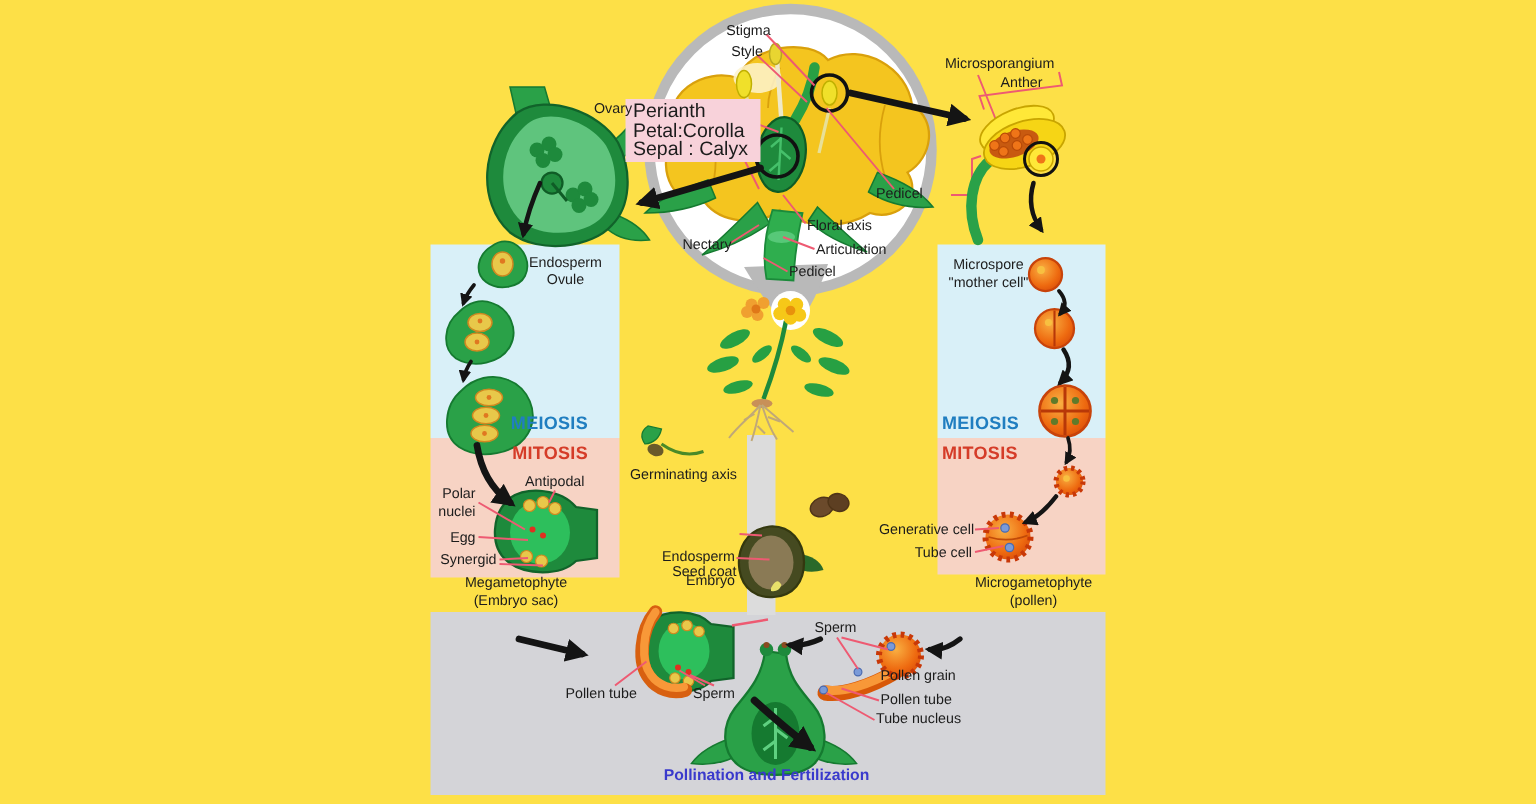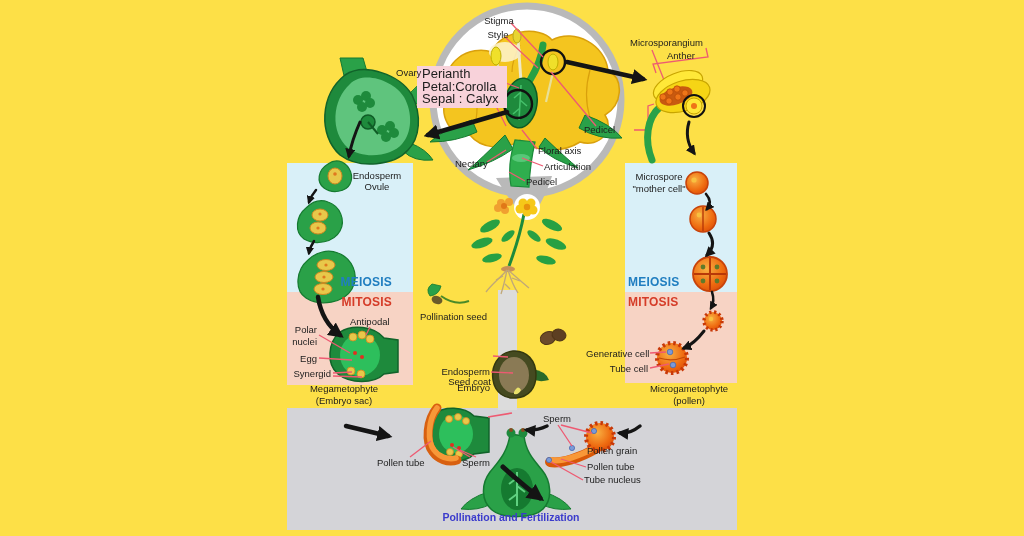--- a/index.html
+++ b/index.html
@@ -340,21 +340,21 @@
   <div class="lbl r" style="left:292px;top:353px;width:25px;">Egg</div>
   <div class="lbl r" style="left:290px;top:368px;width:41px;">Synergid</div>
   <div class="lbl c" style="left:300px;top:383px;width:88px;">Megametophyte</div>
   <div class="lbl c" style="left:300px;top:395px;width:88px;">(Embryo sac)</div>
 
   <div class="lbl r" style="left:586px;top:348px;width:62px;">Generative cell</div>
   <div class="lbl r" style="left:600px;top:363px;width:48px;">Tube cell</div>
   <div class="lbl c" style="left:644px;top:383px;width:90px;">Microgametophyte</div>
   <div class="lbl c" style="left:644px;top:395px;width:90px;">(pollen)</div>
 
-  <div class="lbl" style="left:420px;top:311px;">Pollination seed</div>
+  <div class="lbl" style="left:420px;top:311px;">Germinating axis</div>
   <div class="lbl r" style="left:444px;top:350px;width:47px;margin-top:26px;">Seed coat</div>
   <div class="lbl r" style="left:438px;top:366px;width:52px;">Endosperm</div>
   <div class="lbl r" style="left:452px;top:382px;width:38px;">Embryo</div>
 
   <div class="lbl" style="left:377px;top:457px;">Pollen tube</div>
   <div class="lbl" style="left:462px;top:457px;">Sperm</div>
   <div class="lbl" style="left:543px;top:413px;">Sperm</div>
   <div class="lbl" style="left:587px;top:445px;">Pollen grain</div>
   <div class="lbl" style="left:587px;top:461px;">Pollen tube</div>
   <div class="lbl" style="left:584px;top:474px;">Tube nucleus</div>

